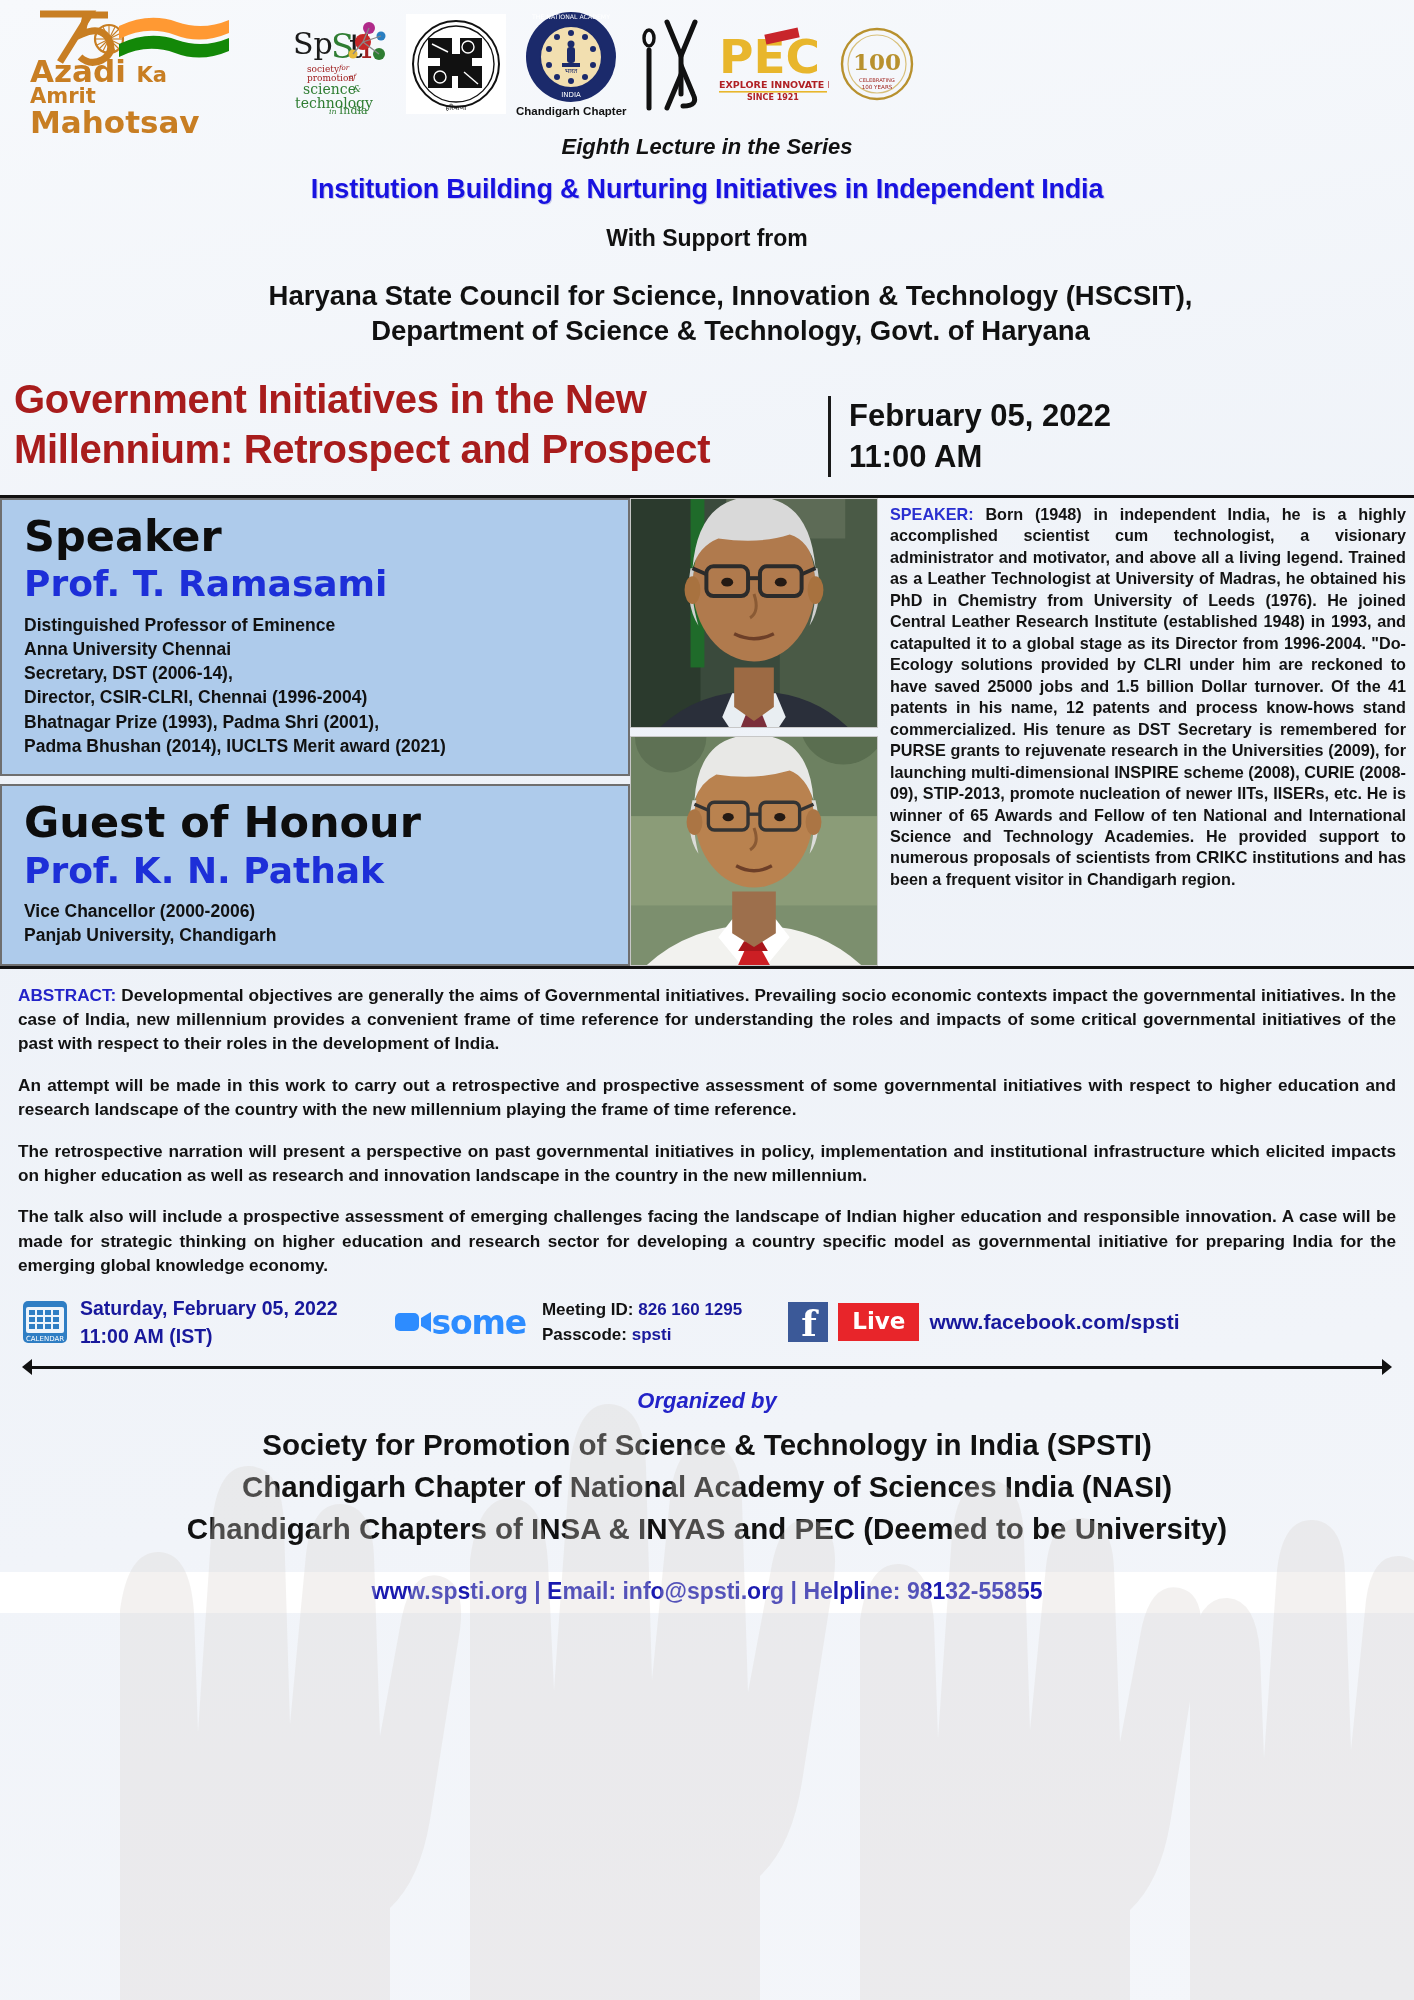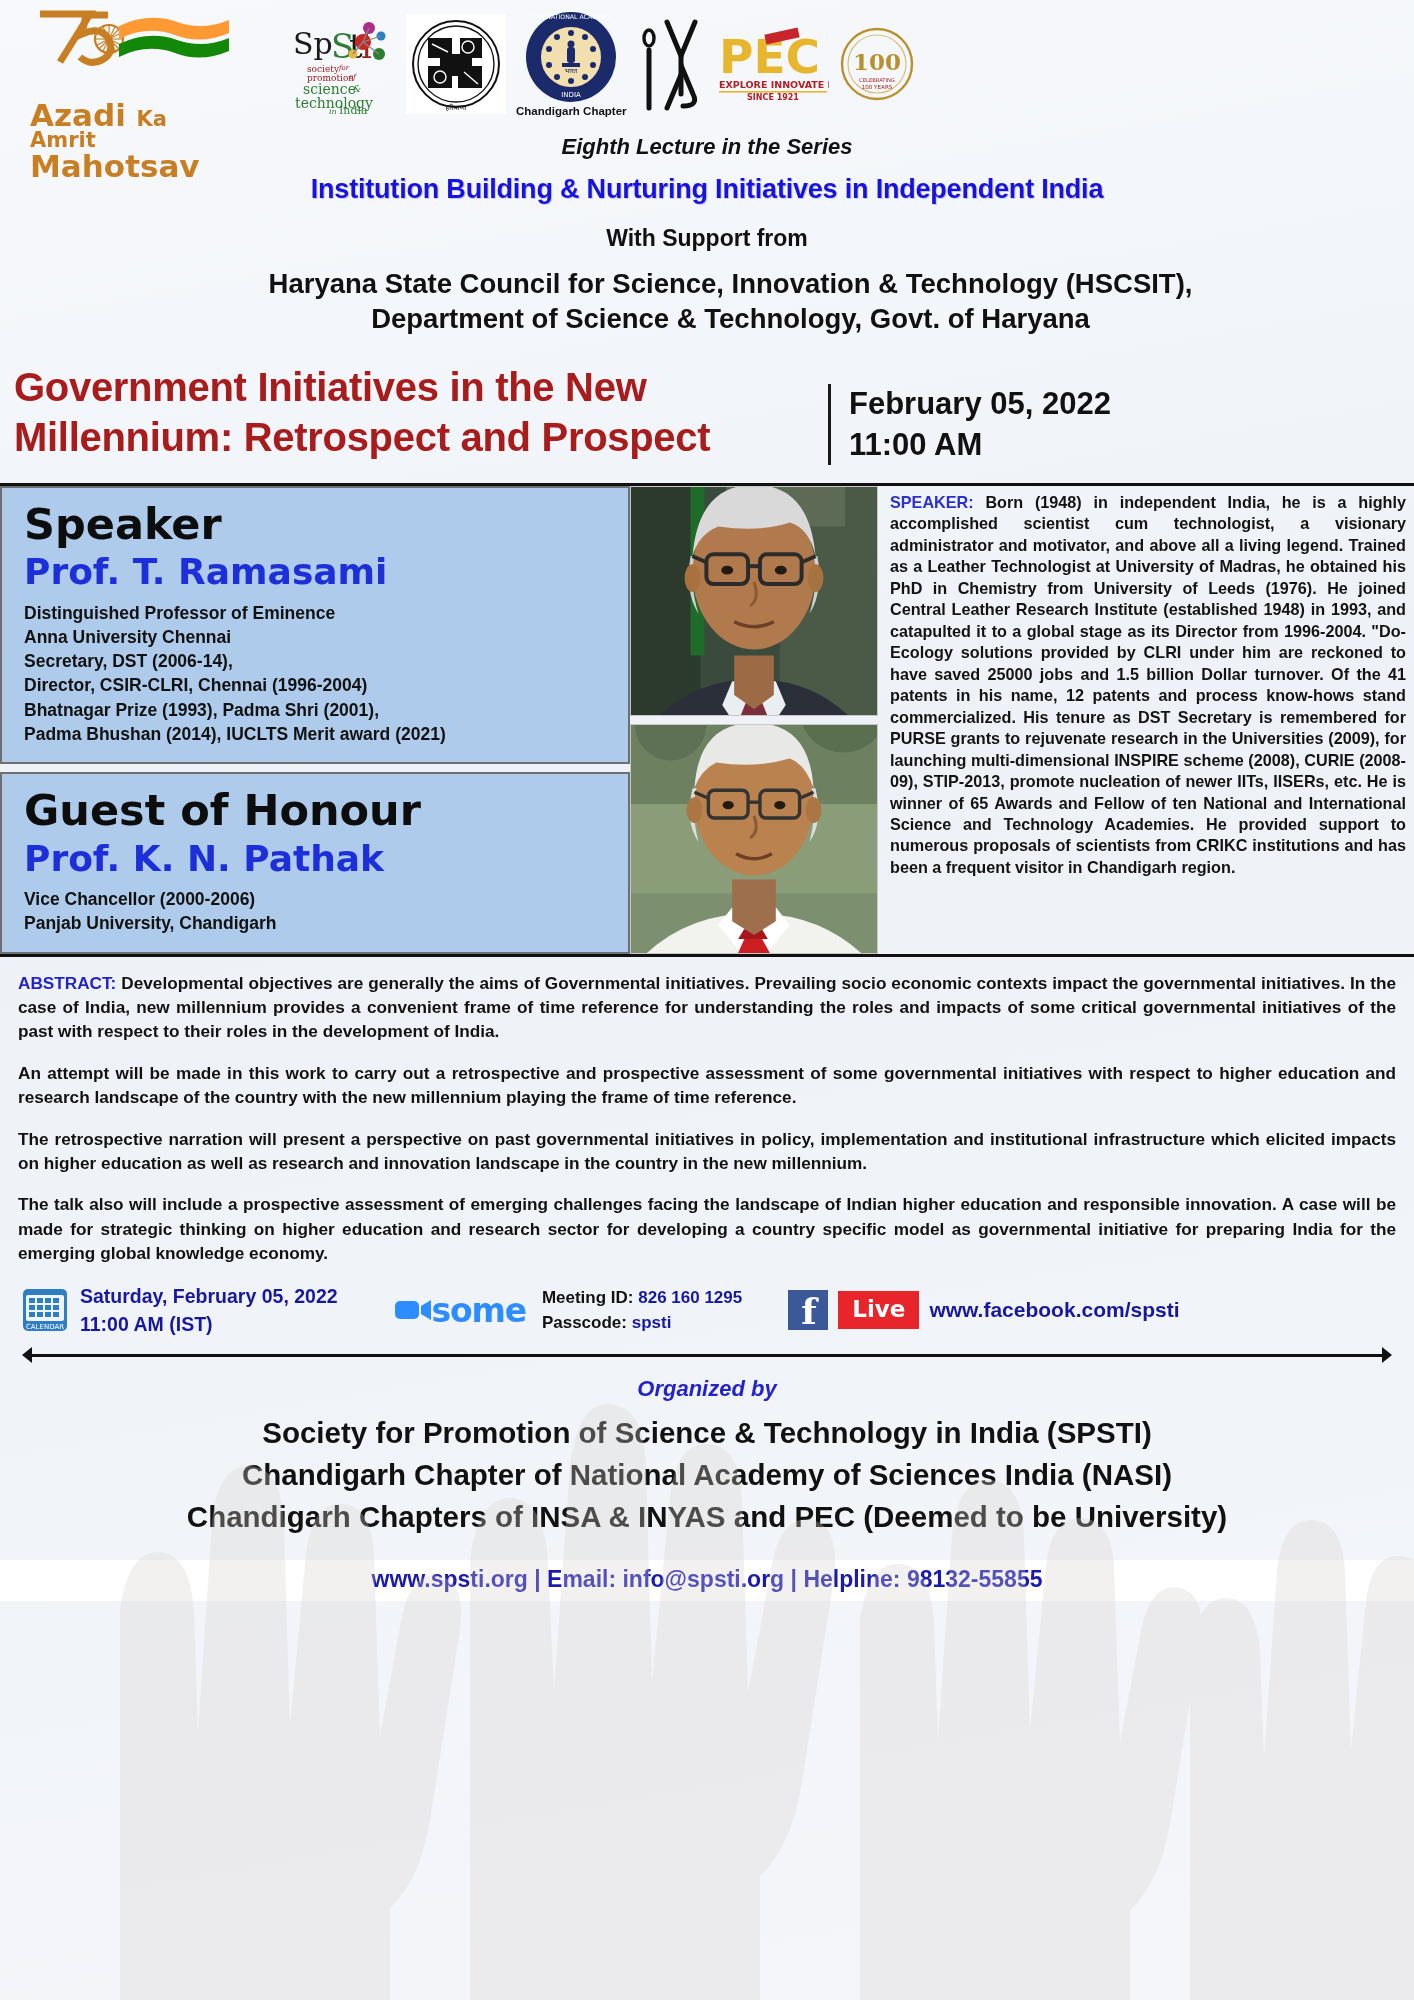--- a/index.html
+++ b/index.html
@@ -28,21 +28,20 @@
     height: 128px;
     display: flex; align-items: center;
     padding-left: 24px;
   }
   .azadi { width: 225px; height: 120px; position: relative; flex: 0 0 auto; }
   .azadi .marks { position:absolute; left:0; top:0; }
   .azadi .az-text {
     position: absolute; left: 6px; top: 52px;
     color: #c87e23; font-weight: bold; line-height: .98;
     font-family: "DejaVu Sans", sans-serif;
-    margin-top: 44px;
   }
   .az-l1 { font-size: 31px; }
   .az-l1 small { font-size: 21px; }
   .az-l2 { font-size: 21px; }
   .az-l2 b { font-size: 31px; font-weight: bold; text-align: center; }
 
   .logos { display: flex; align-items: center; gap: 10px; margin-left: 42px; }
   .logo-box { position: relative; display:flex; flex-direction:column; align-items:center; }
   .logo-cap {
     font-size: 11.5px; font-weight: bold; color: #111; margin-top: 2px;
@@ -60,21 +59,21 @@
     text-align: center; font-weight: bold; font-size: 27px;
     color: #1812e0; margin-top: 14px; letter-spacing: -.2px;
     text-shadow: 1px 1px 0 rgba(120,120,200,.35);
   }
   .with-support {
     text-align: center; font-weight: bold; font-size: 23px; color: #111;
     margin-top: 20px;
   }
   .support-org {
     text-align: center; font-weight: bold; font-size: 27.5px; color: #111;
-    margin-top: 14px; line-height: 1.28; padding-left: 47px;
+    margin-top: 26px; line-height: 1.28; padding-left: 47px;
   }
   
   .talk-row {
     display: flex; align-items: flex-start; margin-top: 26px;
     padding: 0 10px 0 14px;
   }
   .talk-title {
     flex: 0 0 800px;
     font-size: 40px; font-weight: bold; color: #a81c1c;
     line-height: 1.25; letter-spacing: -.3px;

